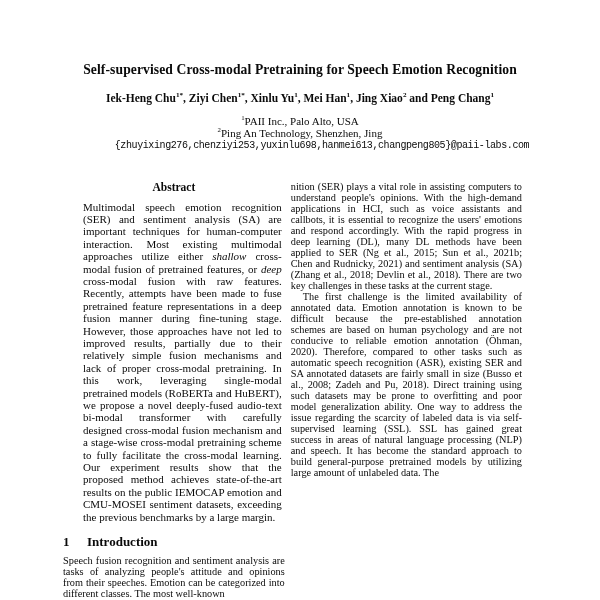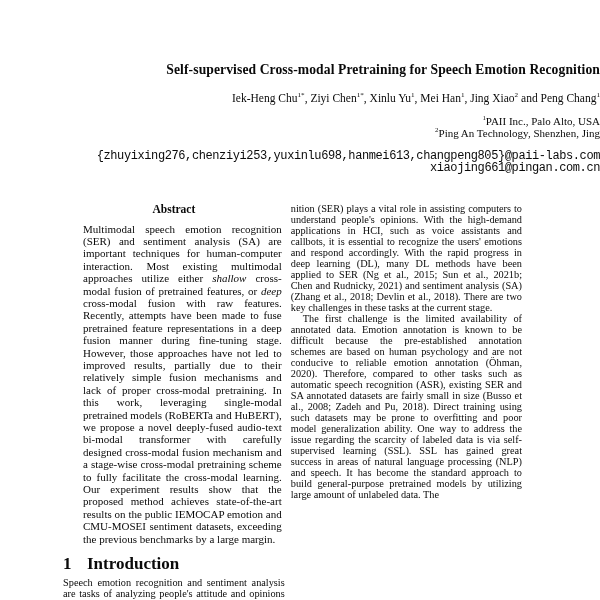--- a/index.html
+++ b/index.html
@@ -6,45 +6,45 @@
   .page {
     position: relative;
     width: 600px;
     height: 600px;
     background: #ffffff;
     color: #0a0a0a;
     font-family: "Liberation Serif", serif;
     overflow: hidden;
     box-sizing: border-box;
   }
-  .paper-header { text-align: right; padding-top: 61px; }
+  .paper-header { text-align: center; padding-top: 61px; }
   .title {
     margin: 0;
     font-size: 13.6px;
     line-height: 17.5px;
     font-weight: 700;
     letter-spacing: 0.1px;
   }
   .title-line { display: block; }
   .authors {
     margin-top: 13px;
     font-size: 11.5px;
-    font-weight: 400;
+    font-weight: 700;
     line-height: 12px;
   }
   .authors sup, .affil-line sup {
     font-size: 0.62em;
     vertical-align: super;
     line-height: 0;
   }
   .affiliations { margin-top: 11px; font-size: 11px; line-height: 12px; }
   .emails {
-    margin-top: 11px;
+    margin-top: 1px;
     font-family: "Liberation Mono", monospace;
-    font-size: 12px;
+    font-size: 10px;
     line-height: 12px;
     letter-spacing: -0.4px;
     padding-left: 44px;
   }
   .columns {
     display: flex;
     margin: 29px 78px 0 63px;
     gap: 6px;
   }
   .col { box-sizing: border-box; }
@@ -58,21 +58,21 @@
     margin: 0;
   }
   .abstract-body {
     margin: 7px 3px 0 20px;
     font-size: 11px;
     line-height: 12.4px;
     text-align: justify;
   }
   .section-heading {
     margin: 12px 0 0 0;
-    font-size: 17px;
+    font-size: 13px;
     line-height: 13px;
     font-weight: 700;
   }
   .sec-num { display: inline-block; min-width: 16px; margin-right: 8px; }
   .body-par {
     margin: 7px 0 0 0;
     font-size: 10.3px;
     line-height: 11px;
     text-align: justify;
   }
@@ -88,33 +88,32 @@
     <h1 class="title">
       <span class="title-line">Self-supervised Cross-modal Pretraining for Speech Emotion Recognition</span>
     </h1>
     <div class="authors"><span>Iek-Heng Chu</span><sup>1*</sup>, <span>Ziyi Chen</span><sup>1*</sup>, <span>Xinlu Yu</span><sup>1</sup>, <span>Mei Han</span><sup>1</sup>, <span>Jing Xiao</span><sup>2</sup> and <span>Peng Chang</span><sup>1</sup></div>
     <div class="affiliations">
         <div class="affil-line"><sup>1</sup><span>PAII Inc., Palo Alto, USA</span></div>
         <div class="affil-line"><sup>2</sup><span>Ping An Technology, Shenzhen, Jing</span></div>
       </div>
     <div class="emails">
         <div class="email-line">{zhuyixing276,chenziyi253,yuxinlu698,hanmei613,changpeng805}@paii-labs.com</div>
-        <div class="email-line">xiaojing661@pingan.com.cn</div>
       </div>
   </header>
 
   <div class="columns">
 
     <div class="col col-left">
       <h2 class="abstract-heading">Abstract</h2>
       <p class="abstract-body"><span>Multimodal speech emotion recognition (SER) and sentiment analysis (SA) are important techniques for human-computer interaction. Most existing multimodal approaches utilize either </span><i>shallow</i><span> cross-modal fusion of pretrained features, or </span><i>deep</i><span> cross-modal fusion with raw features. Recently, attempts have been made to fuse pretrained feature representations in a deep fusion manner during fine-tuning stage. However, those approaches have not led to improved results, partially due to their relatively simple fusion mechanisms and lack of proper cross-modal pretraining. In this work, leveraging single-modal pretrained models (RoBERTa and HuBERT), we propose a novel deeply-fused audio-text bi-modal transformer with carefully designed cross-modal fusion mechanism and a stage-wise cross-modal pretraining scheme to fully facilitate the cross-modal learning. Our experiment results show that the proposed method achieves state-of-the-art results on the public IEMOCAP emotion and CMU-MOSEI sentiment datasets, exceeding the previous benchmarks by a large margin.</span></p>
       <h2 class="section-heading">
         <span class="sec-num">1</span><span>Introduction</span>
       </h2>
-      <p class="body-par">Speech emotion recognition and sentiment analysis are tasks of analyzing people's attitude and opinions from their speeches. Emotion can be categorized into different classes. The most well-known</p>
+      <p class="body-par">Speech fusion recognition and sentiment analysis are tasks of analyzing people's attitude and opinions from their speeches. Emotion can be categorized into different classes. The most well-known</p>
     </div>
 
     <div class="col col-right">
       <p class="body-par">nition (SER) plays a vital role in assisting computers to understand people's opinions. With the high-demand applications in HCI, such as voice assistants and callbots, it is essential to recognize the users' emotions and respond accordingly. With the rapid progress in deep learning (DL), many DL methods have been applied to SER (Ng et al., 2015; Sun et al., 2021b; Chen and Rudnicky, 2021) and sentiment analysis (SA) (Zhang et al., 2018; Devlin et al., 2018). There are two key challenges in these tasks at the current stage.</p>
       <p class="body-par indented">The first challenge is the limited availability of annotated data. Emotion annotation is known to be difficult because the pre-established annotation schemes are based on human psychology and are not conducive to reliable emotion annotation (Öhman, 2020). Therefore, compared to other tasks such as automatic speech recognition (ASR), existing SER and SA annotated datasets are fairly small in size (Busso et al., 2008; Zadeh and Pu, 2018). Direct training using such datasets may be prone to overfitting and poor model generalization ability. One way to address the issue regarding the scarcity of labeled data is via self-supervised learning (SSL). SSL has gained great success in areas of natural language processing (NLP) and speech. It has become the standard approach to build general-purpose pretrained models by utilizing large amount of unlabeled data. The</p>
     </div>
 
   </div>
 </div>
 

